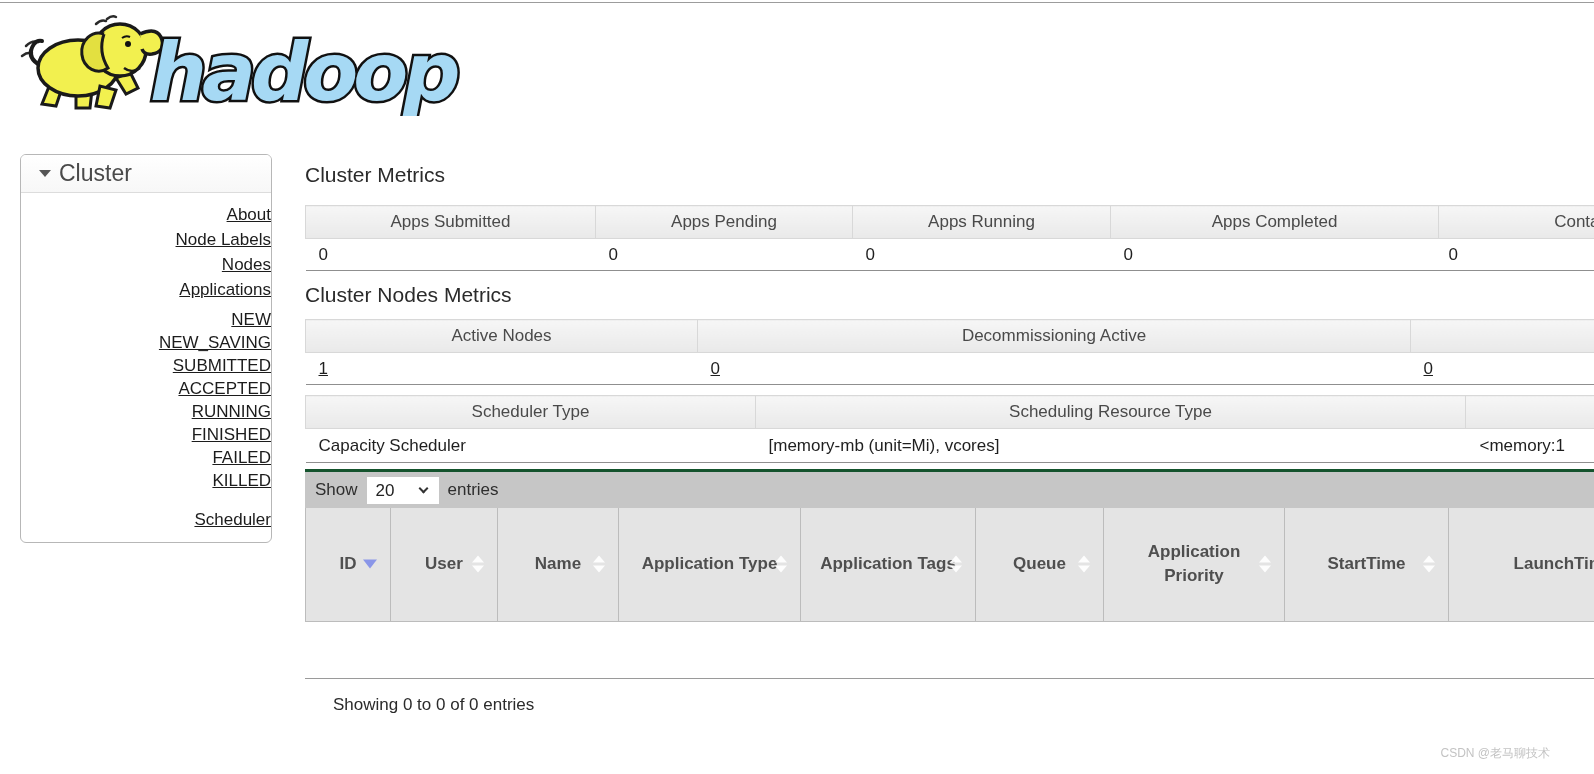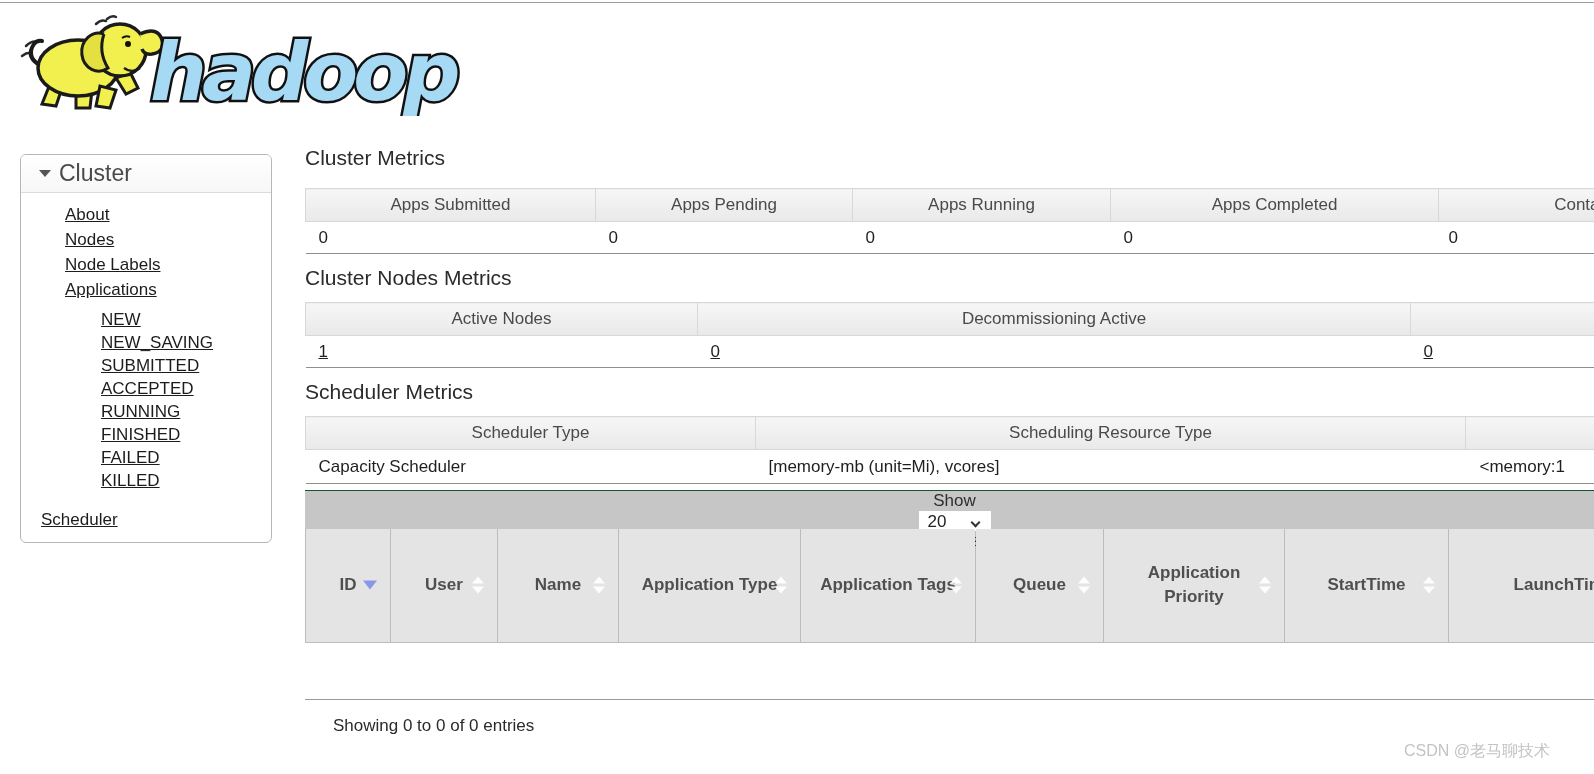--- a/index.html
+++ b/index.html
@@ -12,53 +12,53 @@
   .logo { position:absolute; left:12px; top:12px; width:470px; height:104px; cursor:pointer; }
 
   
   .sidebar { position:absolute; left:20px; top:154px; width:252px; }
   .navbox { border:1px solid #b7b7b7; border-radius:6px; background:#fff; overflow:hidden; }
   .navheader { display:flex; align-items:center; height:38px; padding-left:18px;
                background:linear-gradient(#ffffff,#f7f7f7); border-bottom:1px solid #dcdcdc; cursor:pointer; }
   .navheader .title, .toolsbar .title { font-size:23px; color:#4a4a4a; margin-left:8px; }
   .tri-down { width:0; height:0; border-left:6px solid transparent; border-right:6px solid transparent; border-top:7px solid #555; }
   .tri-right { width:0; height:0; border-top:6px solid transparent; border-bottom:6px solid transparent; border-left:7px solid #666; }
-  .navbody { padding:9px 0 10px 0; }
+  .navbody { padding:9px 0 10px 0;text-align:right; }
   .navbody a { display:block; color:#1c1c1c; text-decoration:underline; font-size:17px; cursor:pointer; }
   .lvl1 a { margin-left:44px; line-height:25px; }
   .lvl2 { margin-top:6px; }
   .lvl2 a { margin-left:80px; line-height:23px; }
   .sched { margin-top:15px; }
   .sched a { margin-left:20px; line-height:25px; }
   .toolsbar { display:flex; align-items:center; height:38px; margin-top:17px; padding-left:18px;
               border:1px solid #b0b0b0; border-radius:6px;
               background:linear-gradient(#fbfbfb,#dedede); cursor:pointer; }
   .toolsbar .title { color:#555; }
 
   
-  .content { position:absolute; left:305px; top:144px; width:1289px; overflow:hidden; }
+  .content { position:absolute; left:305px; top:161px; width:1289px; overflow:hidden; }
   h2 { font-size:21px; font-weight:400; color:#2b2b2b; line-height:28px; }
   h2 + table { margin-top:16px; }
   table + h2 { margin-top:10px; }
 
   table.metrics { border-collapse:collapse; table-layout:fixed; }
   table.metrics th { height:33px; background:linear-gradient(#f6f6f6,#e9e9e9);
         border:1px solid #d8d8d8; font-weight:400; font-size:17px; color:#4a4a4a; text-align:center;
         overflow:hidden; white-space:nowrap; }
   table.metrics td { height:32px; background:#fff; font-size:17px; color:#1f1f1f; text-align:left;
         padding:0 0 0 13px; border-bottom:1px solid #8f8f8f; overflow:hidden; white-space:nowrap; }
   table.metrics td a { color:#1f1f1f; text-decoration:underline; cursor:pointer; }
   table.t1 { width:1423px; margin-top:16px; }
   table.t2 { width:1395px; margin-top:10px; }
   table.t3 { width:1450px; margin-top:10px; }
   table.t3 td { height:34px; }
 
   
-  .dt-bar { margin-top:6px; height:39px; width:1289px; background:#c6c6c6; border-top:1px solid #14532d;
-            display:flex; align-items:center; padding-left:10px; font-size:17px; color:#2e2e2e;flex-direction:column; }
+  .dt-bar { margin-top:6px; height:39px; width:1289px; background:#c6c6c6; border-top:3px solid #14532d;
+            display:flex; align-items:center; padding-left:10px; font-size:17px; color:#2e2e2e; }
   .select-wrap { position:relative; background:#fff; margin:0 9px; height:27px; width:72px; cursor:pointer; }
   .select-wrap select { appearance:none; -webkit-appearance:none; border:0; background:transparent;
             width:100%; height:100%; font-size:17px; color:#222; padding:0 0 0 9px; cursor:pointer;
             font-family:"Liberation Sans","DejaVu Sans",sans-serif; }
   .chev { position:absolute; right:12px; top:8px; width:7px; height:7px;
           border-right:2px solid #333; border-bottom:2px solid #333; transform:rotate(45deg); pointer-events:none; }
 
   table.dt { border-collapse:collapse; table-layout:fixed; width:1373px; }
   table.dt th { height:113px; background:#e4e4e4; border:1px solid #bcbcbc; border-top:0;
         font-weight:bold; font-size:17px; color:#4f4f4f; text-align:center; vertical-align:middle;
@@ -67,21 +67,21 @@
   .sort-desc { width:0; height:0; border-left:7px solid transparent; border-right:7px solid transparent;
                border-top:9px solid #8a96e8; }
   .sort-both { display:flex; flex-direction:column; gap:3px; }
   .sort-both i { display:block; width:0; height:0; border-left:6px solid transparent; border-right:6px solid transparent; }
   .sort-both .up { border-bottom:7px solid rgba(255,255,255,.92); }
   .sort-both .dn { border-top:7px solid rgba(255,255,255,.92); }
 
   .dt-empty { width:1289px; height:57px; background:#fff; border-bottom:1px solid #9a9a9a; }
   .dt-info { margin-top:16px; font-size:17px; color:#2b2b2b;margin-left:28px; }
 
-  .watermark { position:absolute; right:44px; bottom:12px; font-size:16px; color:#c3c3c3; }
+  .watermark { position:absolute; right:44px; bottom:12px; font-size:12px; color:#c3c3c3; }
 </style>
 </head>
 <body>
 
 <div class="topline"></div>
 
 <div class="logo">
   <svg viewBox="0 0 470 104" width="470" height="104">
 
     <g stroke="#2a2a2a" stroke-width="2.5" fill="none" stroke-linecap="round">
@@ -118,22 +118,22 @@
 
 <aside class="sidebar">
   <div class="navbox">
     <div class="navheader">
       <span class="tri-down"></span>
       <span class="title">Cluster</span>
     </div>
     <div class="navbody">
       <div class="lvl1">
         <a>About</a>
+        <a>Node Labels</a>
         <a>Nodes</a>
-        <a>Node Labels</a>
         <a>Applications</a>
       </div>
       <div class="lvl2">
         <a>NEW</a>
         <a>NEW_SAVING</a>
         <a>SUBMITTED</a>
         <a>ACCEPTED</a>
         <a>RUNNING</a>
         <a>FINISHED</a>
         <a>FAILED</a>
@@ -189,21 +189,20 @@
       <th></th>
     </tr>
     <tr>
       <td><a>1</a></td>
       <td><a>0</a></td>
       <td><a>0</a></td>
     </tr>
   </tbody>
     </table>
 
-  <h2>Scheduler Metrics</h2>
   <table class="metrics t3">
     <colgroup>
         <col style="width:450px">
         <col style="width:710px">
         <col style="width:290px">
       </colgroup>
     <tbody>
         <tr>
       <th>Scheduler Type</th>
       <th>Scheduling Resource Type</th>

